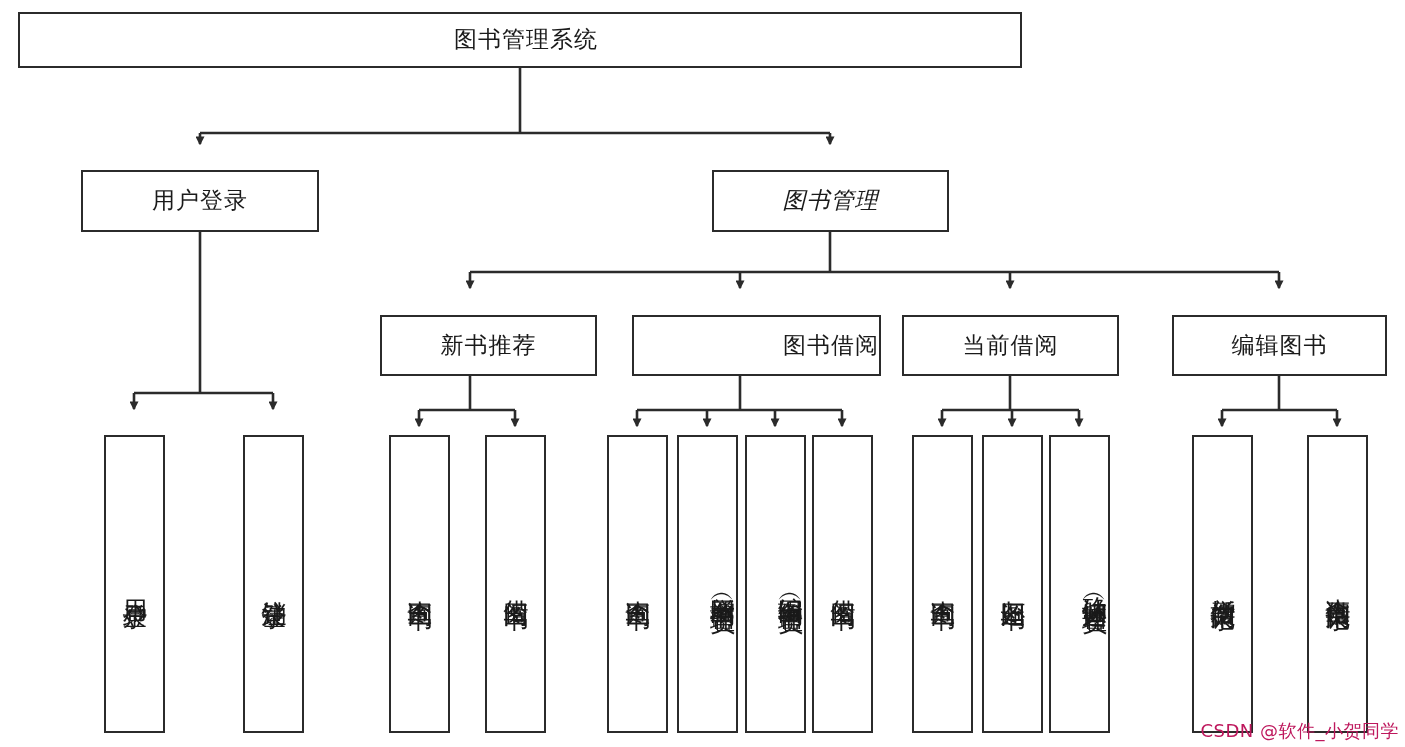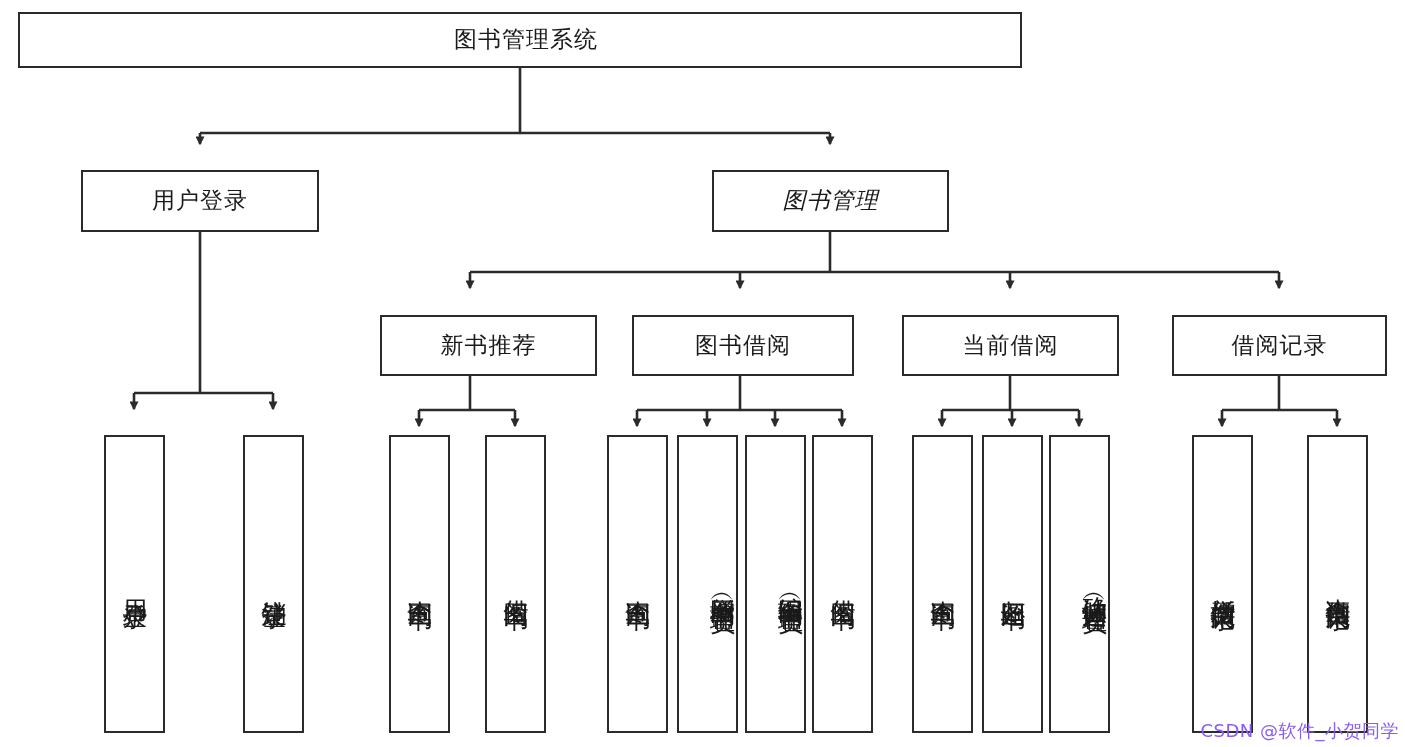--- a/index.html
+++ b/index.html
@@ -60,21 +60,21 @@
   .node-v .vtext {
     writing-mode: vertical-rl;
     text-orientation: upright;
     display: block;
   }
   #watermark {
     position: absolute;
     right: 6px;
     bottom: 4px;
     font-size: 18px;
-    color: #8b5cf6;
+    color: #be185d;
     white-space: nowrap;
     letter-spacing: 0.5px;
   }
 </style>
 </head>
 <body>
 
 <div id="diagram-root">
 
   <svg id="edge-layer" viewBox="0 0 1405 747" width="1405" height="747" xmlns="http://www.w3.org/2000/svg">
@@ -135,28 +135,28 @@
   <div class="node node-h" style="left:81px; top:170px; width:238px; height:62px;">
     <span>用户登录</span>
   </div>
   <div class="node node-h" style="left:712px; top:170px; width:237px; height:62px;font-style:italic;">
     <span>图书管理</span>
   </div>
 
   <div class="node node-h" style="left:380px; top:315px; width:217px; height:61px;">
     <span>新书推荐</span>
   </div>
-  <div class="node node-h" style="left:632px; top:315px; width:222px; height:61px;">
+  <div class="node node-h" style="left:632px; top:315px; width:249px; height:61px;justify-content:flex-end;">
     <span>图书借阅</span>
   </div>
   <div class="node node-h" style="left:902px; top:315px; width:217px; height:61px;">
     <span>当前借阅</span>
   </div>
   <div class="node node-h" style="left:1172px; top:315px; width:215px; height:61px;">
-    <span>借阅记录</span>
+    <span>编辑图书</span>
   </div>
 
   <div class="node node-v v-center" style="left:104px; top:435px; width:61px; height:298px;">
     <span class="vtext">用户登录</span>
   </div>
   <div class="node node-v v-center" style="left:243px; top:435px; width:61px; height:298px;">
     <span class="vtext">注销登录</span>
   </div>
 
   <div class="node node-v v-center" style="left:389px; top:435px; width:61px; height:298px;">

